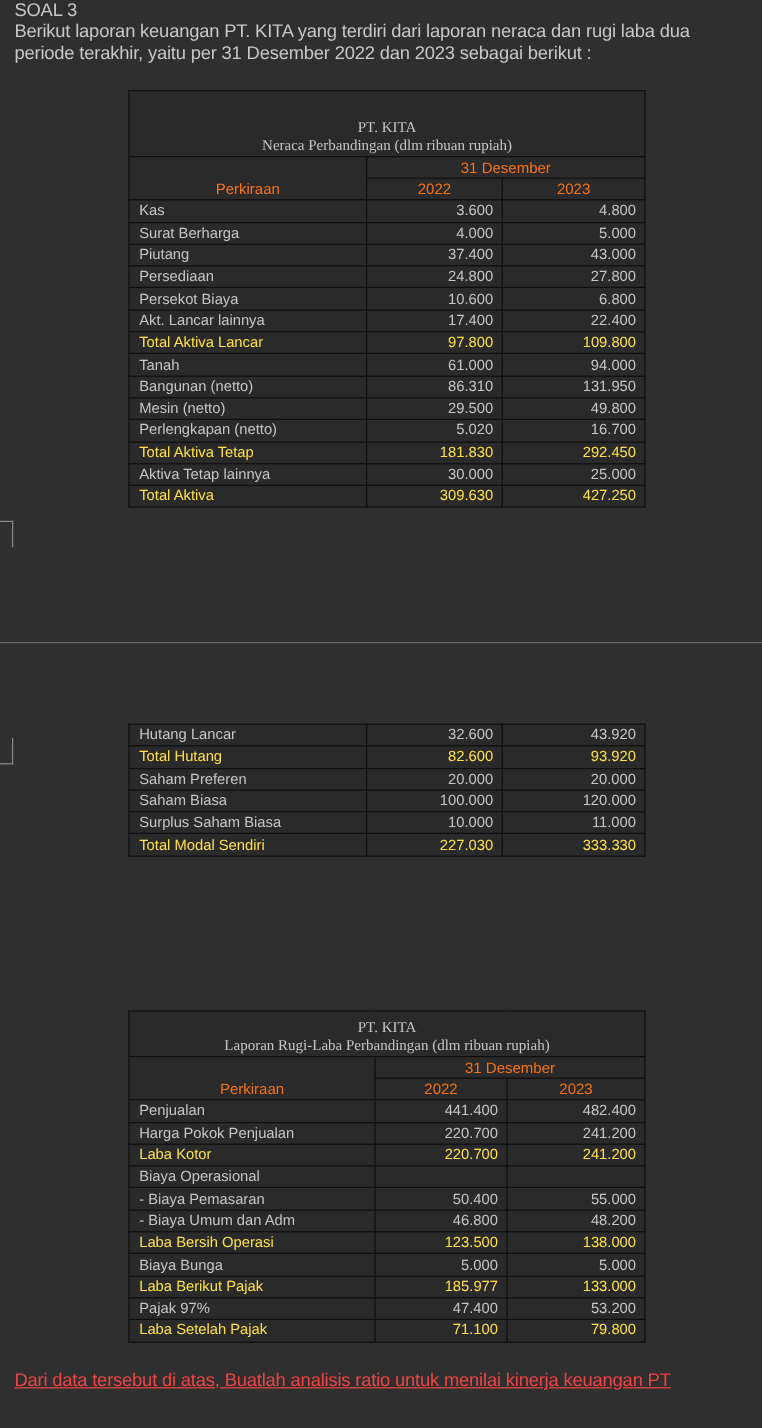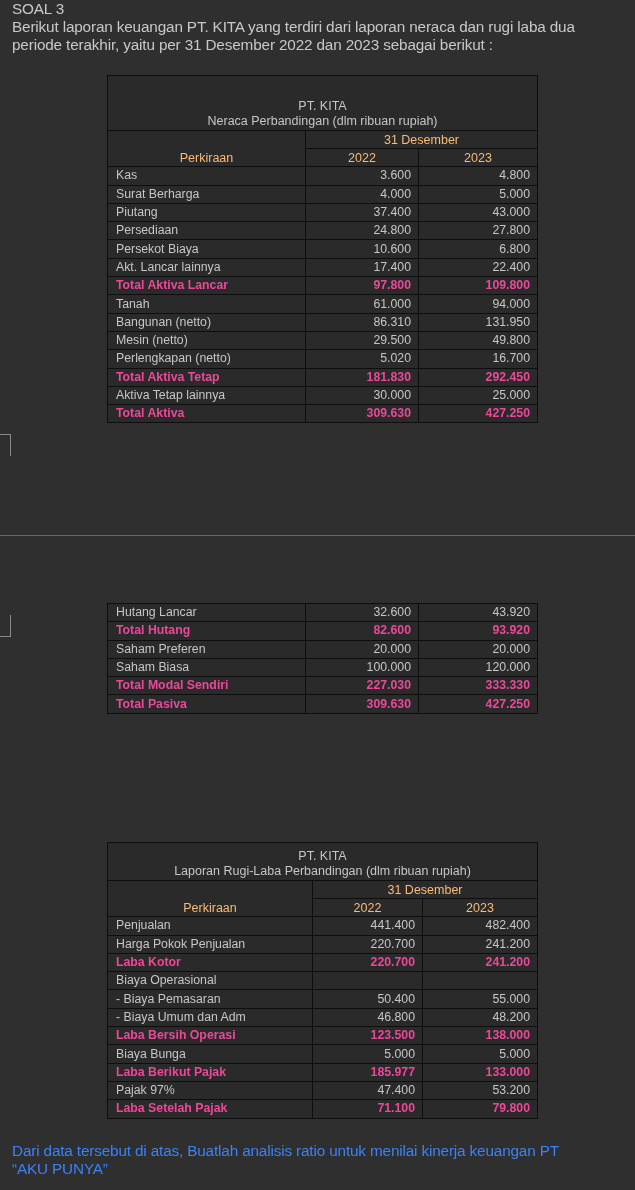--- a/index.html
+++ b/index.html
@@ -40,33 +40,34 @@
     table.fin td {
       border: 1px solid #0e0e0e;
       padding: 0 6px;
       height: 17.3px;
       line-height: 17px;
       white-space: nowrap;
       overflow: hidden;
     }
     table.fin td.num { text-align: right; padding-right: 7px; }
     table.fin td.label { text-align: left; padding-left: 8px; }
-    table.fin tr.bold td { font-weight: bold; color: #ec4899; }
+    table.fin tr.bold td { font-weight: normal; color: #fde047; }
     table.fin td.head {
       text-align: center;
-      color: #fdba74;
+      color: #f97316;
       font-size: 12.5px;
       line-height: 14px;
     }
     table.fin td.company-head {
       text-align: center;
       vertical-align: bottom;
       padding-bottom: 1px;
       line-height: 15px;
       font-size: 12.5px;
+      font-family: Liberation Serif, serif;
     }
 
     #tbl-neraca { left: 107px; top: 75px; width: 430px; }
     #tbl-pasiva { left: 107px; top: 603px; width: 430px; }
     #tbl-labarugi { left: 107px; top: 842px; width: 430px; }
 
     .page-break-line {
       position: absolute;
       left: 0;
       top: 535px;
@@ -82,23 +83,24 @@
     }
     .crop-mark.top { border-top: 1px solid #8a8a8a; top: 434px; left: 0; }
     .crop-mark.bottom { border-bottom: 1px solid #8a8a8a; top: 615px; left: 0; }
 
     .outro {
       position: absolute;
       left: 12px;
       top: 1142px;
       font-size: 15.3px;
       line-height: 18px;
-      color: #3b82f6;
+      color: #ef4444;
       white-space: nowrap;
       letter-spacing: -0.15px;
+      text-decoration: underline;
     }
     .outro span { display: block; }
   </style>
 </head>
 <body>
 
 <div class="intro">
   <span class="title">SOAL 3</span>
   <span class="line">Berikut laporan keuangan PT. KITA  yang terdiri dari laporan neraca dan rugi laba dua</span>
   <span class="line">periode terakhir, yaitu per 31 Desember 2022 dan 2023 sebagai berikut :</span>
@@ -222,29 +224,29 @@
     <tr>
         <td class="label">Saham Preferen</td>
         <td class="num">20.000</td>
         <td class="num">20.000</td>
       </tr>
     <tr>
         <td class="label">Saham Biasa</td>
         <td class="num">100.000</td>
         <td class="num">120.000</td>
       </tr>
+    <tr>
+        <td class="label">Surplus Saham Biasa</td>
+        <td class="num">10.000</td>
+        <td class="num">11.000</td>
+      </tr>
     <tr class="bold">
         <td class="label">Total Modal Sendiri</td>
         <td class="num">227.030</td>
         <td class="num">333.330</td>
-      </tr>
-    <tr class="bold">
-        <td class="label">Total Pasiva</td>
-        <td class="num">309.630</td>
-        <td class="num">427.250</td>
       </tr>
   </tbody>
 </table>
 
 <table class="fin" id="tbl-labarugi">
   <colgroup>
     <col style="width:205px">
       <col style="width:110px">
       <col style="width:115px">
   </colgroup>
@@ -316,14 +318,13 @@
     <tr class="bold">
         <td class="label">Laba Setelah Pajak</td>
         <td class="num">71.100</td>
         <td class="num">79.800</td>
       </tr>
   </tbody>
 </table>
 
 <div class="outro">
   <span>Dari data tersebut di atas, Buatlah analisis ratio untuk menilai  kinerja keuangan PT</span>
-  <span>“AKU PUNYA”</span>
 </div>
 
 </body></html>

